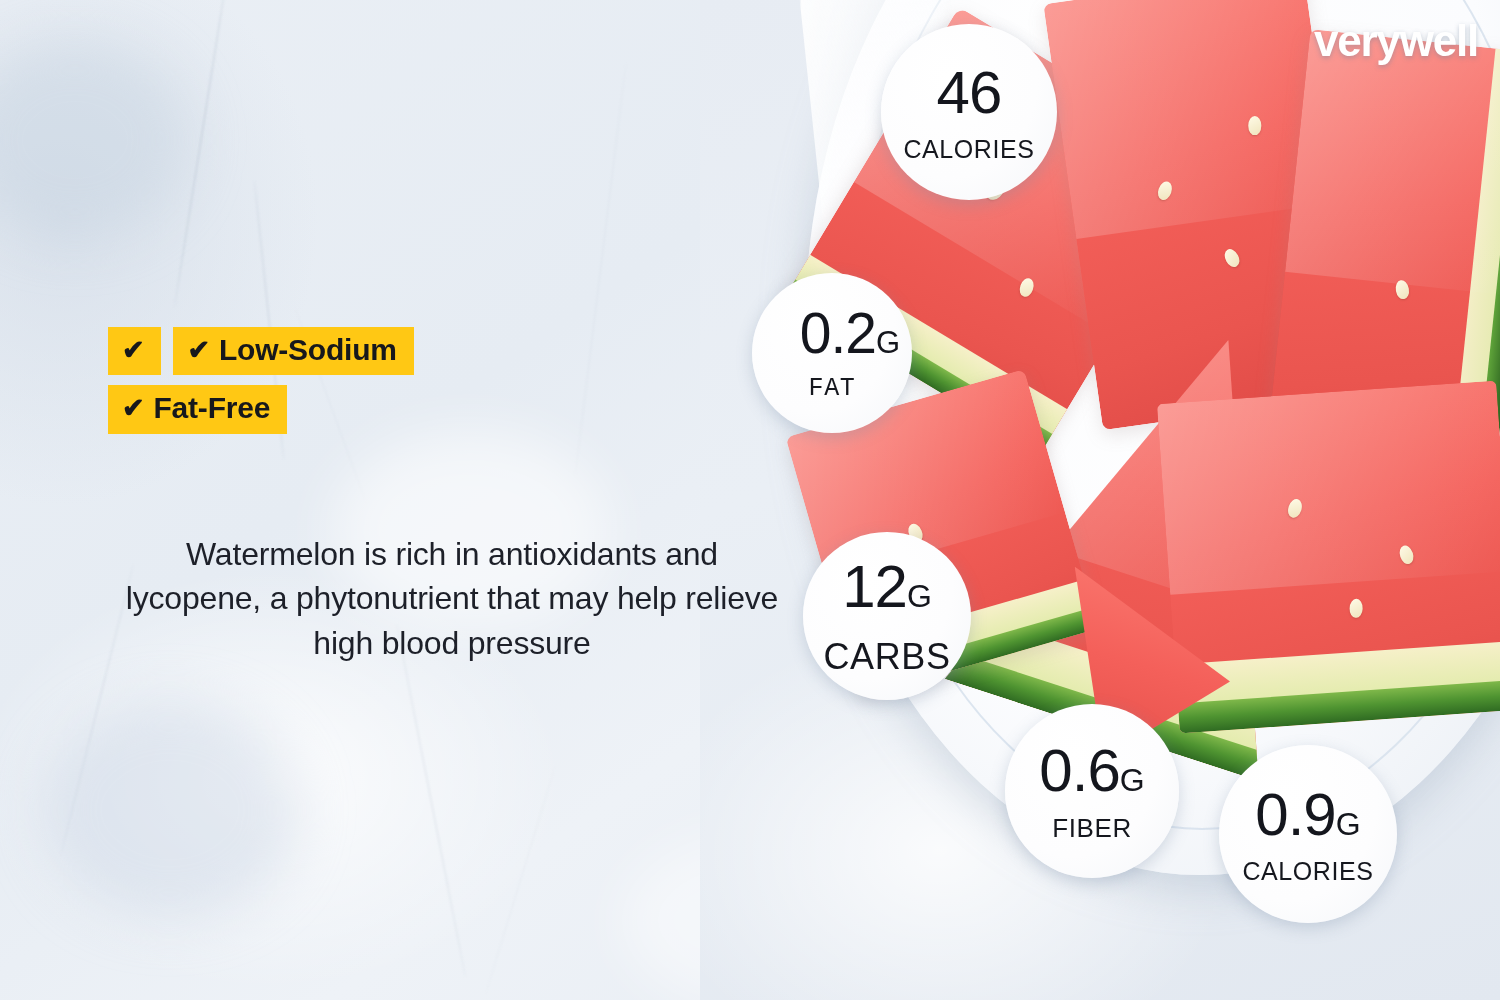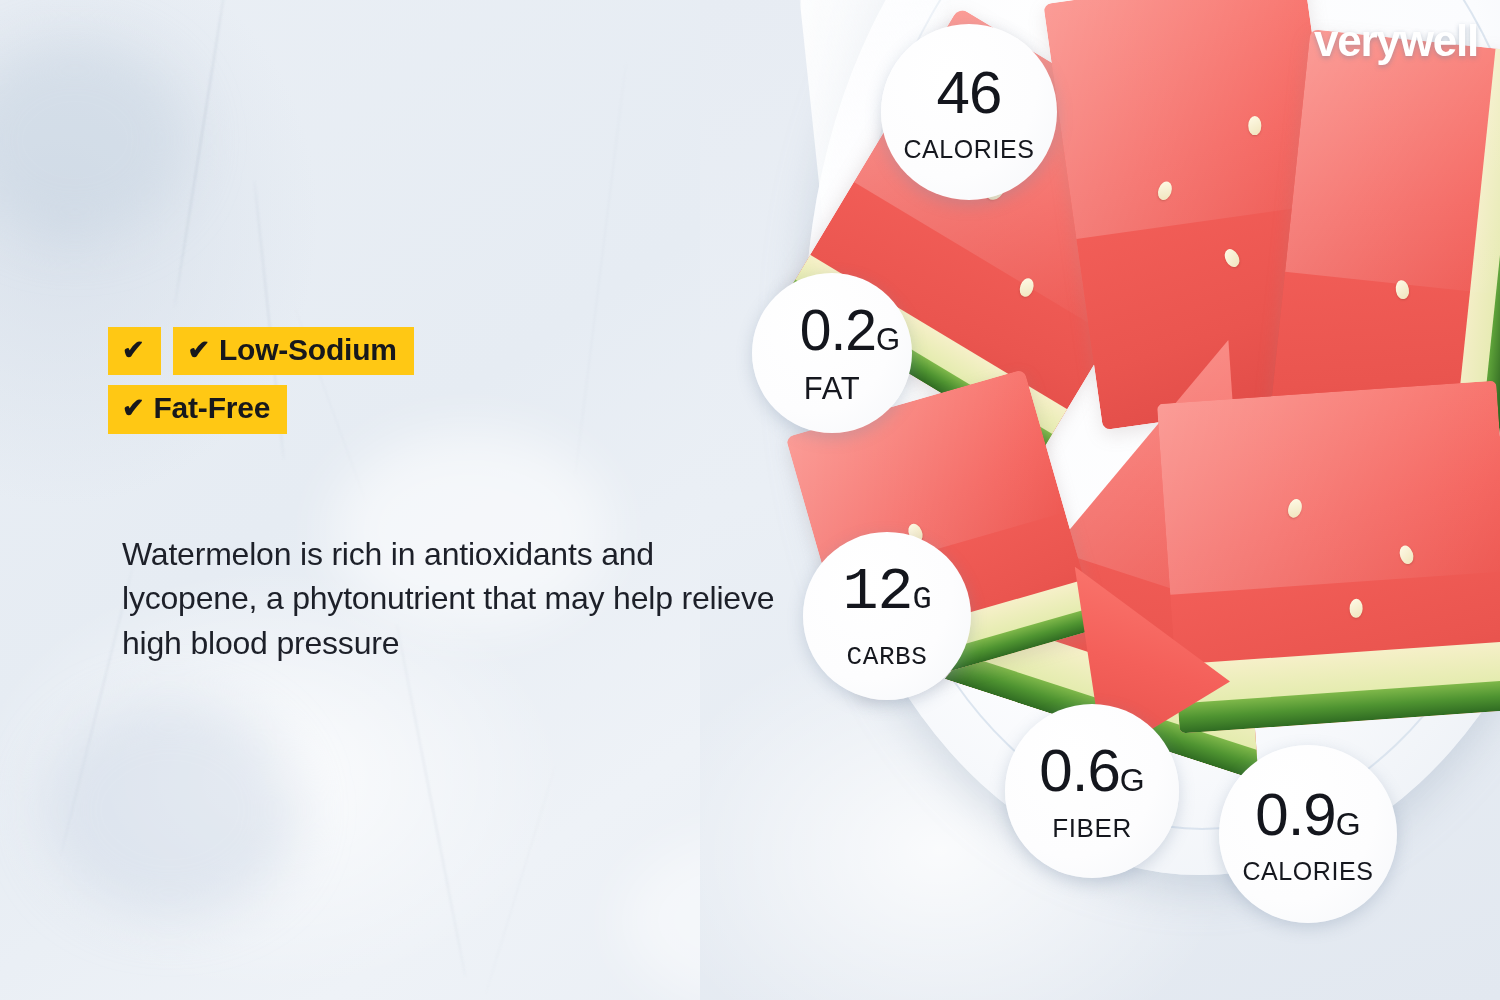--- a/index.html
+++ b/index.html
@@ -7,20 +7,21 @@
     padding: 0;
     background: #ffffff;
   }
   #infographic {
     position: relative;
     width: 1500px;
     height: 1000px;
     overflow: hidden;
     font-family: "Liberation Sans", sans-serif;
     background: #d946ef;
+    text-align: center;
   }
 
   
   .marble-bg {
     position: absolute;
     inset: 0;
     background:
       radial-gradient(ellipse 420px 300px at 18% 78%, rgba(255,255,255,0.85) 0%, rgba(255,255,255,0) 70%),
       radial-gradient(ellipse 520px 360px at 72% 18%, rgba(255,255,255,0.7) 0%, rgba(255,255,255,0) 72%),
       radial-gradient(ellipse 380px 420px at 4% 22%, rgba(205,215,228,0.55) 0%, rgba(205,215,228,0) 68%),
@@ -209,26 +210,26 @@
   }
 
   
   #badge-calories { left: 881px; top: 24px;  width: 176px; height: 176px; }
   #badge-calories .value { font-size: 60px; }
   #badge-calories .label { font-size: 25px; margin-top: 14px; }
 
   #badge-fat { left: 752px; top: 273px; width: 160px; height: 160px; }
   #badge-fat .value { font-size: 57px; margin-left: 36px; }
   #badge-fat .unit  { font-size: 31px; }
-  #badge-fat .label { font-size: 31px; margin-top: 14px; }
-
-  #badge-carbs { left: 803px; top: 532px; width: 168px; height: 168px; font-family: Liberation Mono, monospace; }
+  #badge-fat .label { font-size: 25px; margin-top: 14px; font-family: Liberation Mono, monospace; }
+
+  #badge-carbs { left: 803px; top: 532px; width: 168px; height: 168px; }
   #badge-carbs .value { font-size: 60px; }
   #badge-carbs .unit  { font-size: 32px; }
-  #badge-carbs .label { font-size: 26px; margin-top: 22px; }
+  #badge-carbs .label { font-size: 36px; margin-top: 22px; }
 
   #badge-fiber { left: 1005px; top: 704px; width: 174px; height: 174px; }
   #badge-fiber .value { font-size: 60px; }
   #badge-fiber .unit  { font-size: 32px; }
   #badge-fiber .label { font-size: 26px; margin-top: 14px; }
 
   #badge-protein { left: 1219px; top: 745px; width: 178px; height: 178px; }
   #badge-protein .value { font-size: 60px; }
   #badge-protein .unit  { font-size: 32px; }
   #badge-protein .label { font-size: 25px; margin-top: 14px; }

